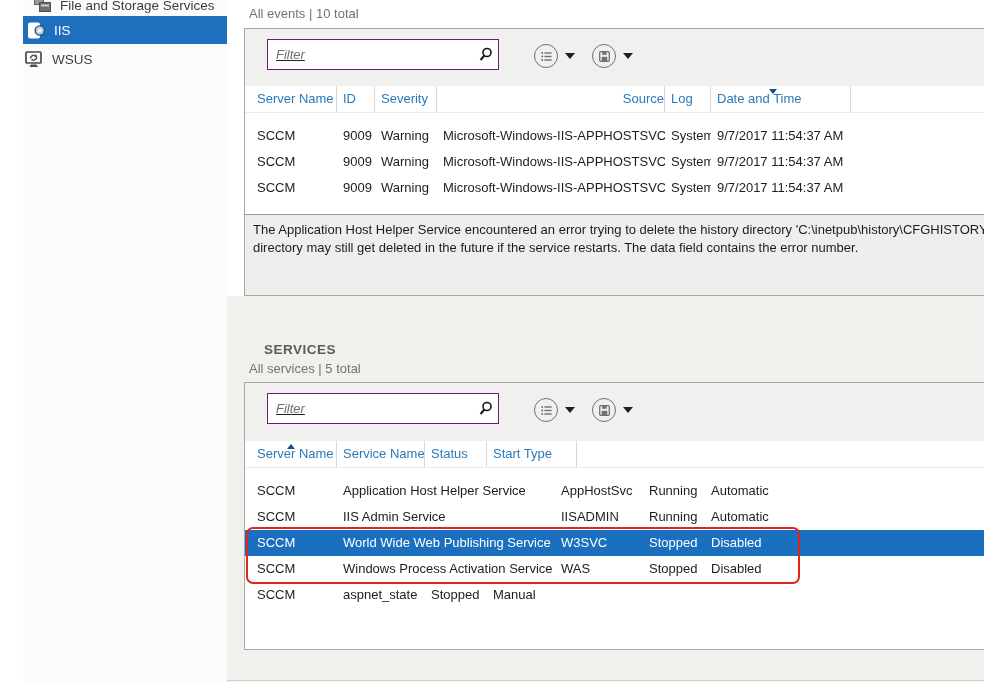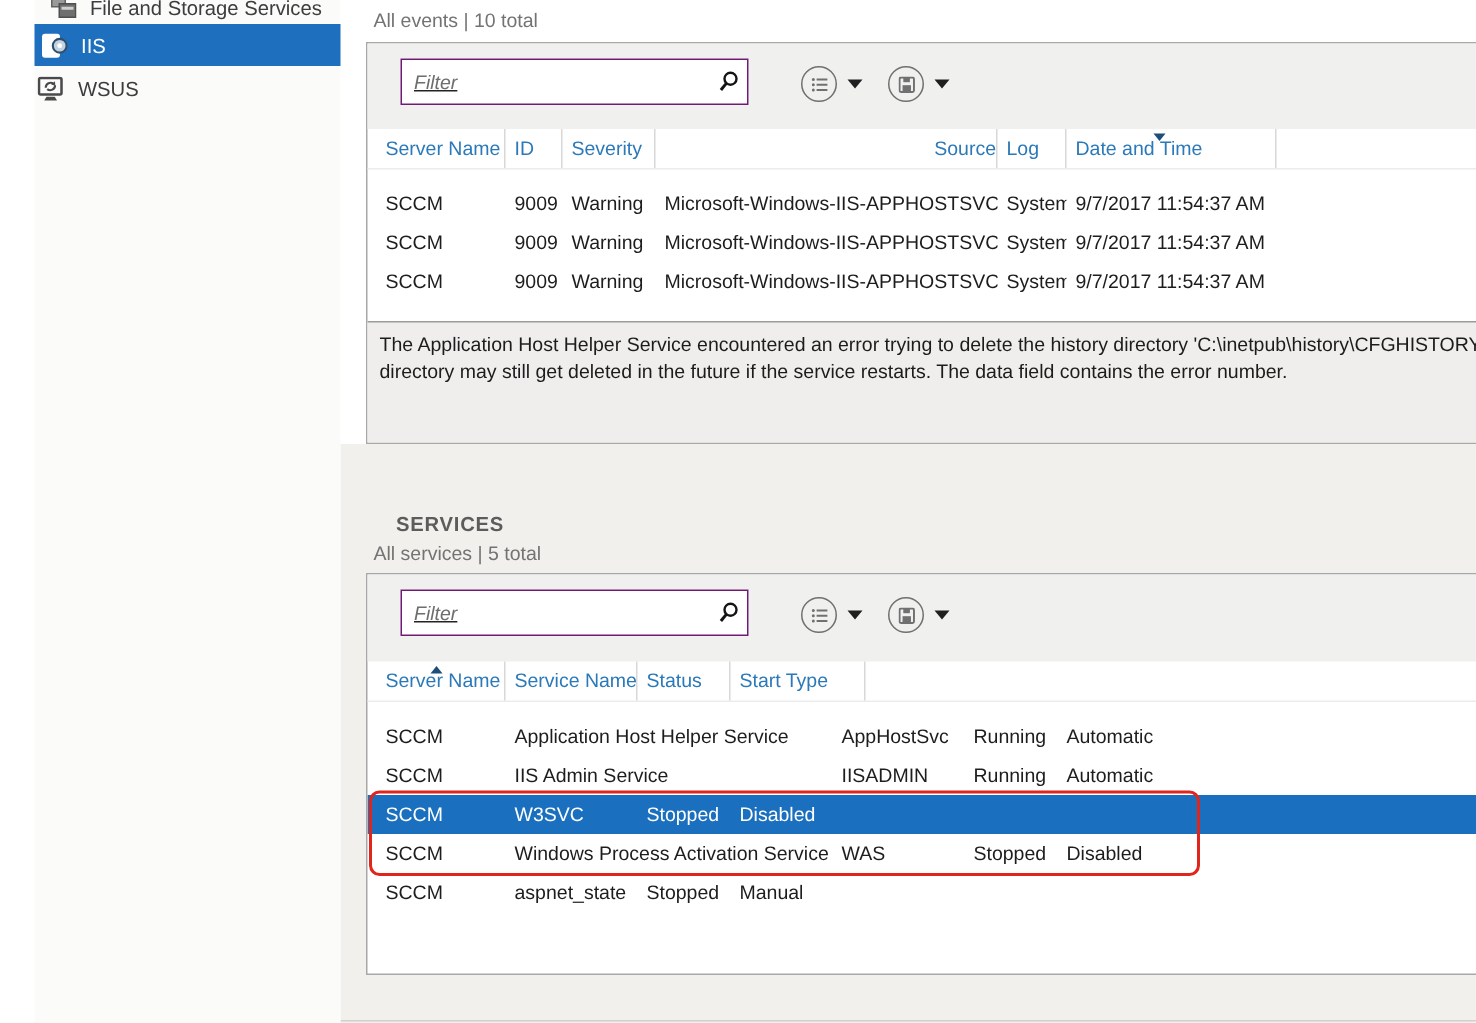--- a/index.html
+++ b/index.html
@@ -291,20 +291,21 @@
       <div class="row">
         <div class="td s1">SCCM</div>
         <div class="td s2">IIS Admin Service</div>
         <div class="td s3">IISADMIN</div>
         <div class="td s4">Running</div>
         <div class="td s5">Automatic</div>
         <div class="td fillcell"></div>
       </div>
       <div class="row selected">
         <div class="td s1">SCCM</div>
+        <div class="td s2">World Wide Web Publishing Service</div>
         <div class="td s3">W3SVC</div>
         <div class="td s4">Stopped</div>
         <div class="td s5">Disabled</div>
         <div class="td fillcell"></div>
       </div>
       <div class="row">
         <div class="td s1">SCCM</div>
         <div class="td s2">Windows Process Activation Service</div>
         <div class="td s3">WAS</div>
         <div class="td s4">Stopped</div>

